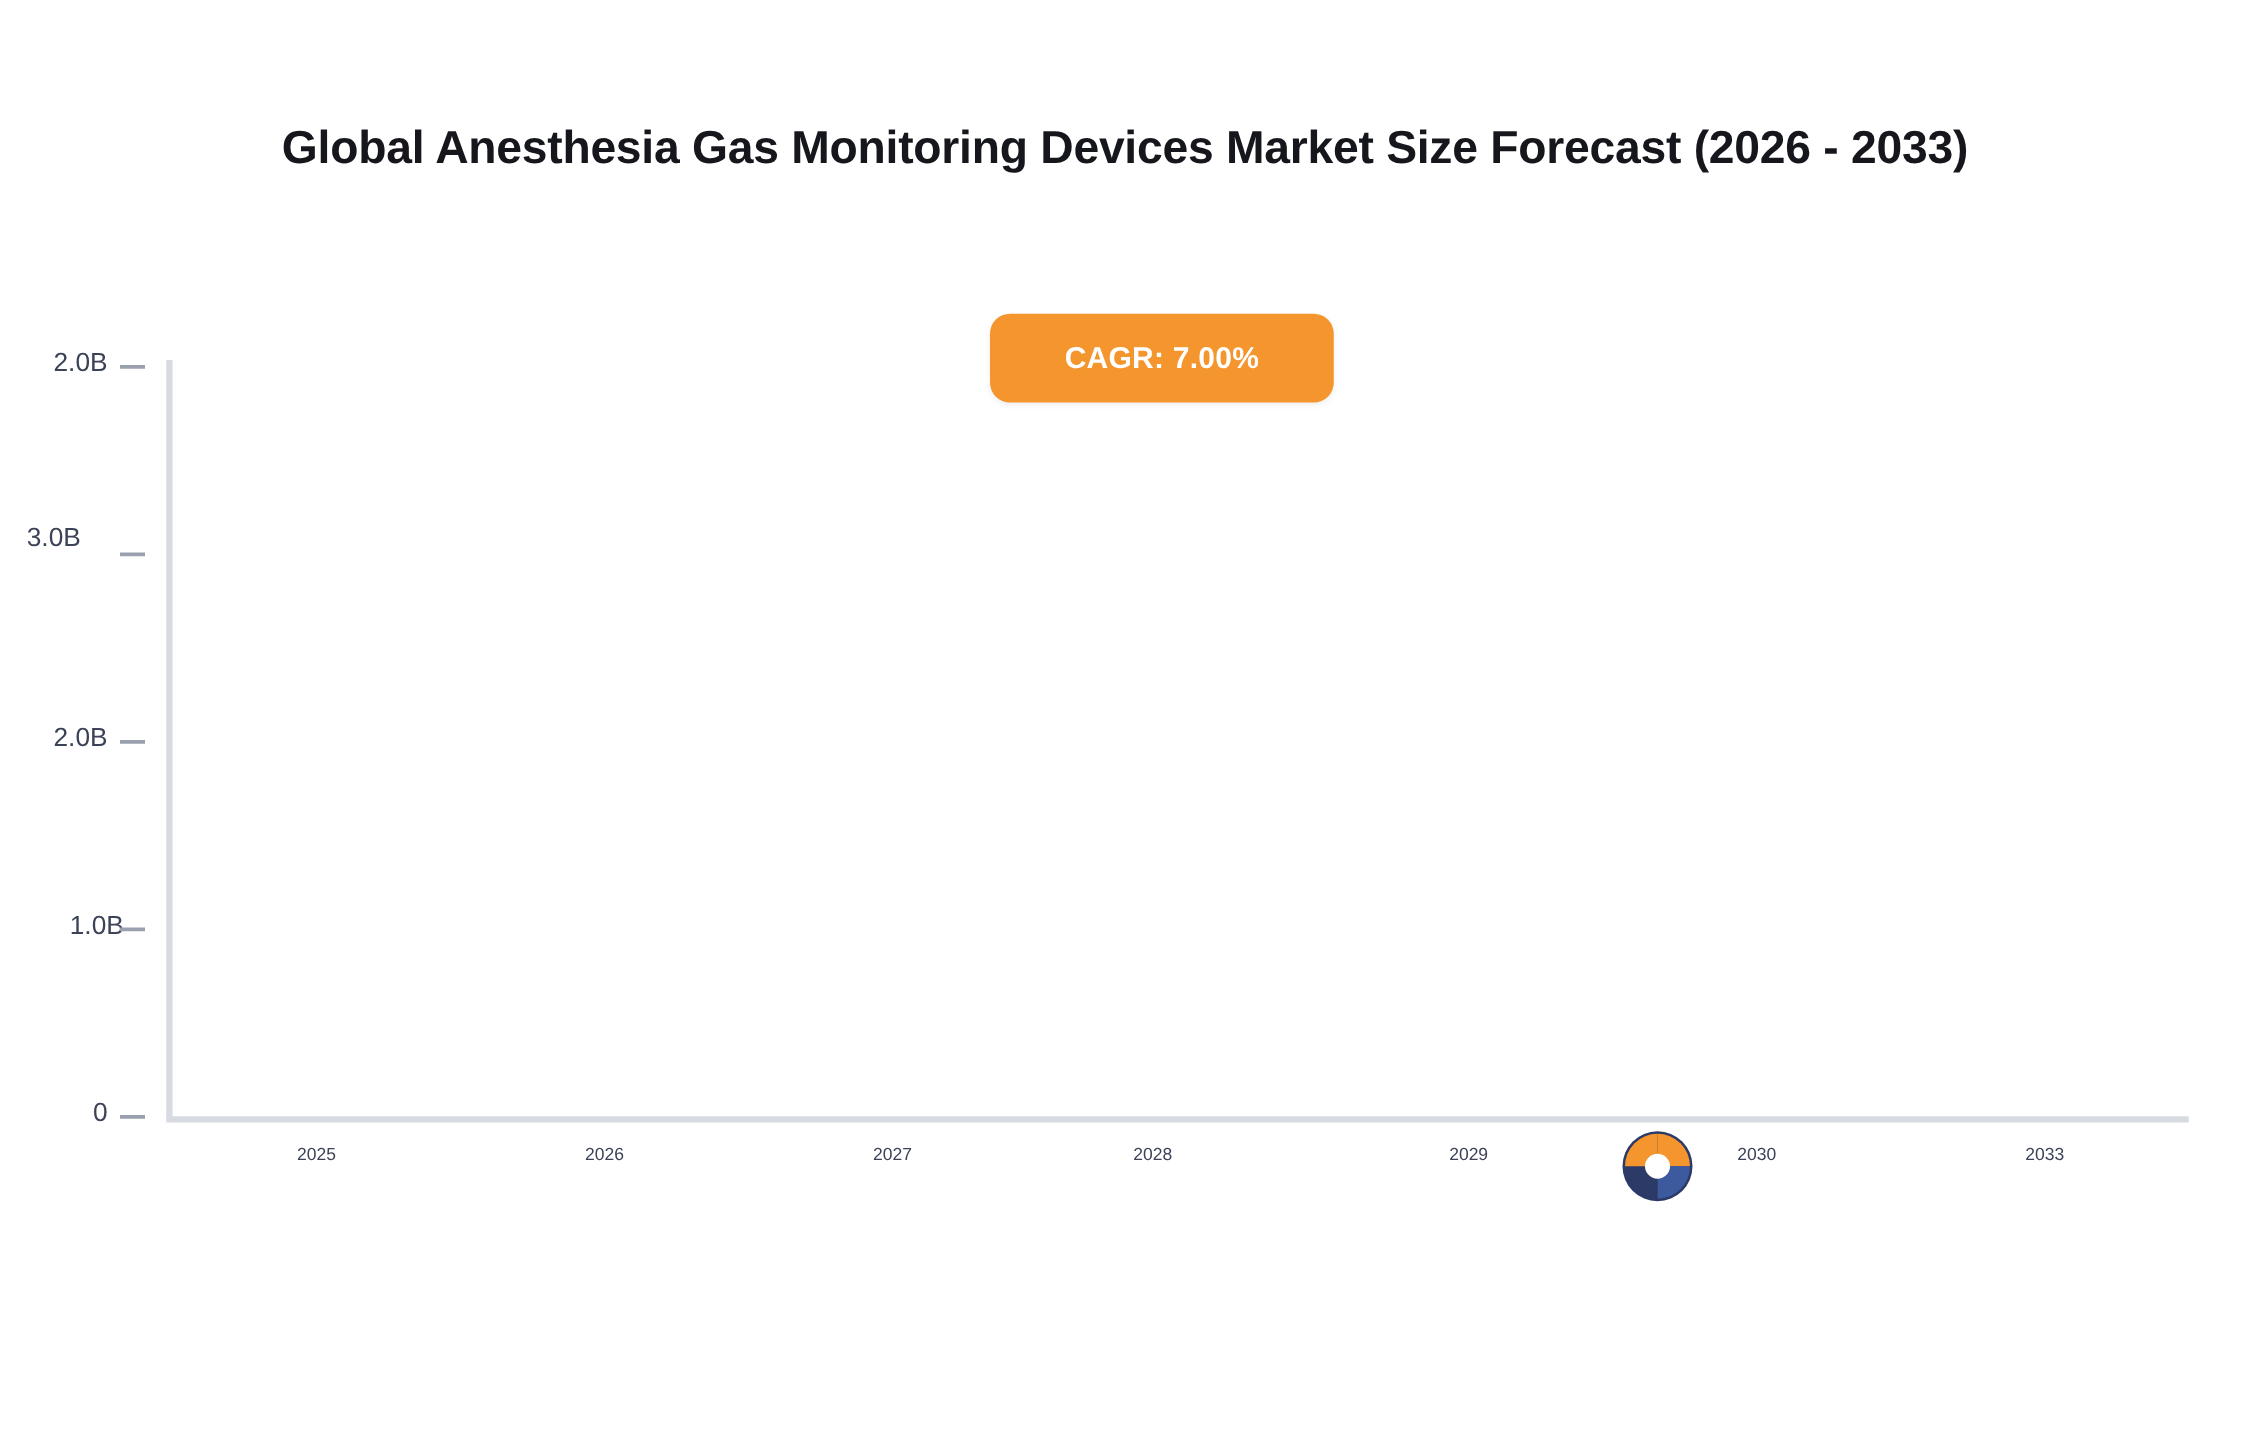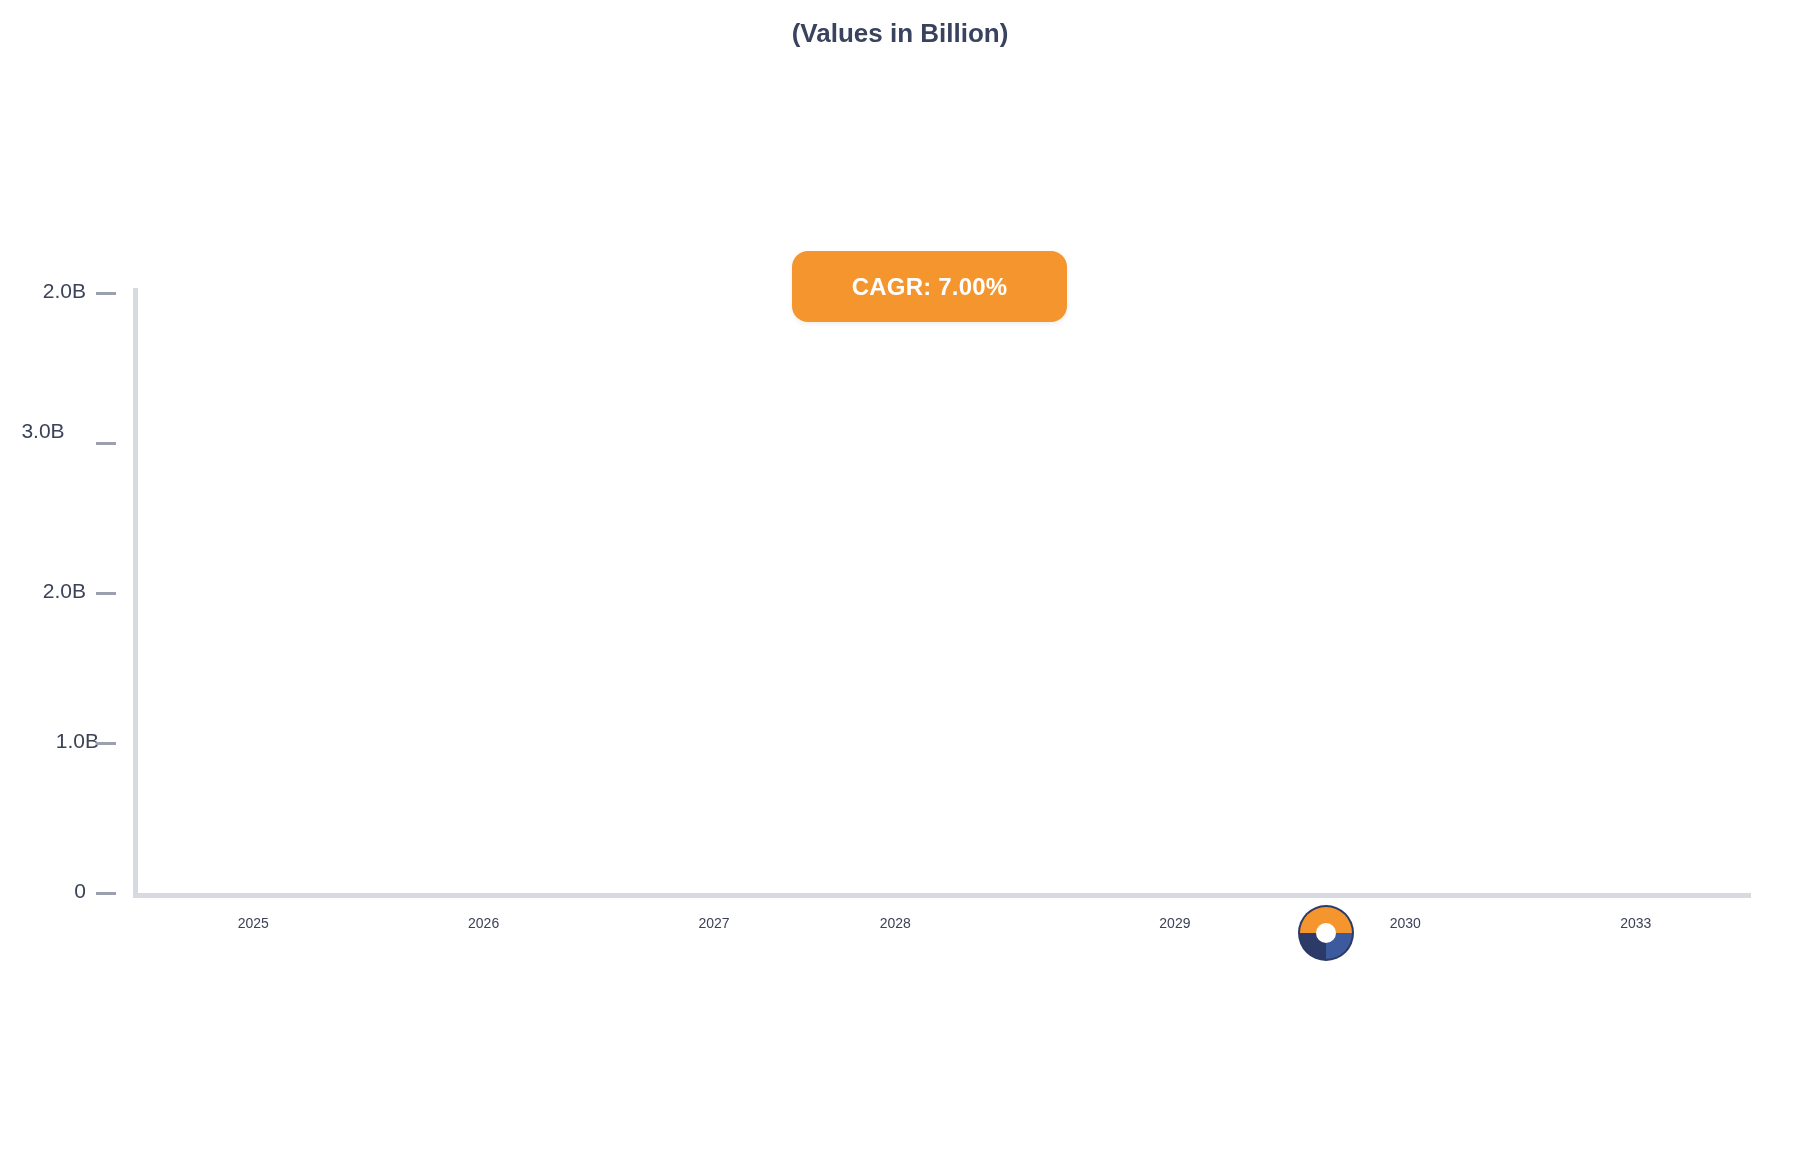--- a/index.html
+++ b/index.html
@@ -137,21 +137,21 @@
     font-family: "Liberation Serif", serif;
     letter-spacing: -1px;
     margin-left: -14px;
     line-height: 1;
   }
 </style>
 </head>
 <body>
 
 <div id="chart-header">
-  <div id="chart-subtitle">(Values in Billion)</div>
+  <h1 id="chart-title">Global Anesthesia Gas Monitoring Devices Market Size Forecast (2026 - 2033)</h1>
 </div>
 
 <div id="cagr-badge">
   <span id="cagr-badge-label">CAGR: 7.00%</span>
 </div>
 
 <div id="plot-area">
   <div id="y-axis-line"></div>
   <div id="x-axis-line"></div>
   <div id="y-ticks">
@@ -172,21 +172,21 @@
       <div class="bar-group" title="2.359 B"></div>
       <div class="bar-group" title="2.525 B"></div>
       <div class="bar-group" title="2.701 B"></div>
       <div class="bar-group" title="2.890 B"></div>
       <div class="bar-group" title="3.093 B"></div>
     </div>
   <div id="x-ticks">
       <div class="x-tick-label" style="width: 230.429px; left: 138px;">2025</div>
       <div class="x-tick-label" style="width: 230.429px; left: 368.429px;">2026</div>
       <div class="x-tick-label" style="width: 230.429px; left: 598.857px;">2027</div>
-      <div class="x-tick-label" style="width: 230.429px; left: 780px;">2028</div>
+      <div class="x-tick-label" style="width: 230.429px; left: 807px;">2028</div>
       <div class="x-tick-label" style="width: 230.429px; left: 1059.71px;">2029</div>
       <div class="x-tick-label" style="width: 230.429px; left: 1290.14px;">2030</div>
       <div class="x-tick-label" style="width: 230.429px; left: 1520.57px;">2033</div>
     </div>
 </div>
 
 <div id="brand-logo">
   <svg id="brand-logo-mark" viewBox="0 0 60 60">
     <circle cx="30" cy="30" r="28" fill="#2b3a67"></circle>
     <path d="M30 30 L30 4 A26 26 0 0 1 56 30 Z" fill="#f4952e"></path>

